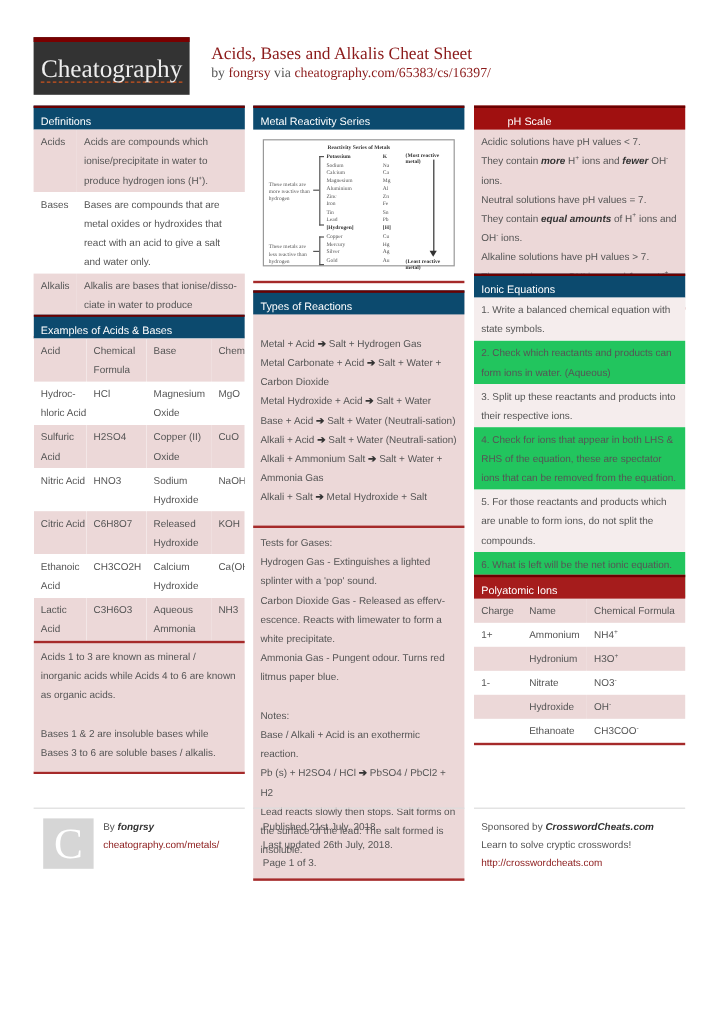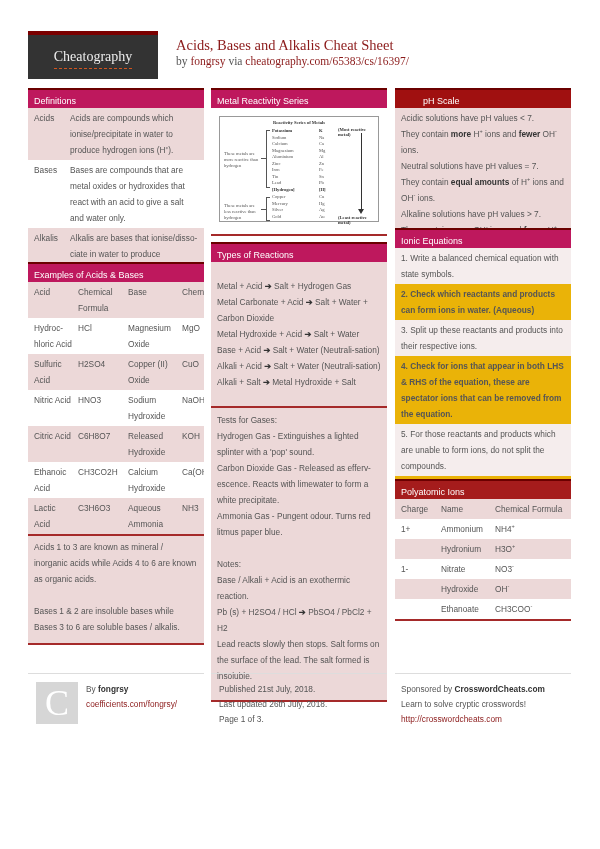--- a/index.html
+++ b/index.html
@@ -1,24 +1,24 @@
 <!DOCTYPE html>
 <html><head>
 <meta charset="utf-8">
 <style>
   * { box-sizing: border-box; margin: 0; padding: 0; }
   body { width: 600px; height: 849px; background: #ffffff; font-family: "Liberation Sans", sans-serif; color: #555555; position: relative; overflow: hidden; }
   .logo { position: absolute; left: 28px; top: 31px; width: 130px; height: 48px; background: #333333; border-top: 4px solid #7a0000; display: flex; align-items: center; justify-content: center; }
-  .logo span { font-family: "Liberation Serif", serif; font-size: 14px; color: #eeeeee; border-bottom: 1px dashed #d0541e; line-height: 22px; }
+  .logo span { font-family: "Liberation Serif", serif; font-size: 21px; color: #eeeeee; border-bottom: 1px dashed #d0541e; line-height: 22px; }
   .title { position: absolute; left: 176px; top: 37px; font-family: "Liberation Serif", serif; font-size: 14.5px; color: #8b1a1a; }
   .subtitle { position: absolute; left: 176px; top: 55px; font-family: "Liberation Serif", serif; font-size: 11.5px; color: #555; }
   .subtitle .red { color: #8b1a1a; }
 
   .box { position: absolute; background: #ffffff; border-bottom: 2px solid #a52a2a; }
-  .box-head { background: #be185d; color: #ffffff; font-size: 9px; padding: 0 6px; height: 20px; line-height: 22px; border-top: 2px solid #6b0000; }
+  .box-head { background: #0c4a6e; color: #ffffff; font-size: 9px; padding: 0 6px; height: 20px; line-height: 22px; border-top: 2px solid #6b0000; }
   .pink { background: #ecd8d8; }
   .box-body { font-size: 8.3px; line-height: 16px; color: #555; }
 
   table { border-collapse: collapse; width: 100%; }
   td { vertical-align: top; padding: 2px 6px; font-size: 8.3px; line-height: 16px; color: #555; }
   .deftbl td:first-child { width: 36px; padding-right: 2px; }
   .row-pink td { background: #ecd8d8; }
 
   .ex-table { width: 100%; table-layout: fixed; overflow: hidden; }
   .ex-table td { padding: 2px 0 2px 6px; white-space: normal; overflow: hidden; }
@@ -36,27 +36,27 @@
   .reactivity .brace2 { position: absolute; left: 46px; top: 80px; width: 4px; height: 24px; border: 1px solid #555; border-right: none; }
   .reactivity .tick1 { position: absolute; left: 41px; top: 41px; width: 5px; height: 1px; background: #555; }
   .reactivity .tick2 { position: absolute; left: 41px; top: 92px; width: 5px; height: 1px; background: #555; }
   .b { font-weight: bold; color: #333; }
 
   .rx { padding: 16px 6px; }
   .rx .line { line-height: 16px; font-size: 8.3px; }
   .arr { color: #333; font-weight: bold; }
 
   .ionic .item { padding: 2px 6px; line-height: 16px; font-size: 8.3px; }
-  .ionic .item.w { background: #eab308; font-weight: bold; }
+  .ionic .item.w { background: #22c55e; }
   .ionic .item.p { background: #ecd8d8; }
 
   .footer { position: absolute; top: 673px; height: 60px; border-top: 1px solid #dddddd; font-size: 8.3px; line-height: 15px; color: #555; }
   .avatar { position: absolute; left: 8px; top: 8px; width: 42px; height: 42px; background: #d6d6d6; color: #fff; font-family: "Liberation Serif", serif; font-size: 36px; text-align: center; line-height: 42px; }
   .link { color: #8b1a1a; }
-  .strong { color: #333; font-weight: bold; }
+  .strong { color: #333; font-weight: bold; font-style: italic; }
   sup { font-size: 5.5px; line-height: 0; }
 </style>
 </head>
 <body>
 
 <div class="logo">
     <span>Cheatography</span>
   </div>
 <div class="title">Acids, Bases and Alkalis Cheat Sheet</div>
 <div class="subtitle">
@@ -190,20 +190,21 @@
 </div>
 
 <div class="box pink" style="left:211px; top:242px; width:176px;">
   <div class="box-head">Types of Reactions</div>
   <div class="rx box-body" style="border-bottom:2px solid #a52a2a;">
     <div class="line"><span>Metal + Acid</span> <span class="arr">➔</span> <span>Salt + Hydrogen Gas</span></div>
     <div class="line"><span>Metal Carbonate + Acid</span> <span class="arr">➔</span> <span>Salt + Water + Carbon Dioxide</span></div>
     <div class="line"><span>Metal Hydroxide + Acid</span> <span class="arr">➔</span> <span>Salt + Water</span></div>
     <div class="line"><span>Base + Acid</span> <span class="arr">➔</span> <span>Salt + Water (Neutrali-sation)</span></div>
     <div class="line"><span>Alkali + Acid</span> <span class="arr">➔</span> <span>Salt + Water (Neutrali-sation)</span></div>
+    <div class="line"><span>Alkali + Ammonium Salt</span> <span class="arr">➔</span> <span>Salt + Water + Ammonia Gas</span></div>
     <div class="line"><span>Alkali + Salt</span> <span class="arr">➔</span> <span>Metal Hydroxide + Salt</span></div>
   </div>
   <div class="rx box-body" style="padding-top:4px;">
     <div class="line">Tests for Gases:</div>
     <div class="line">Hydrogen Gas - Extinguishes a lighted splinter with a 'pop' sound.</div>
     <div class="line">Carbon Dioxide Gas - Released as efferv-escence. Reacts with limewater to form a white precipitate.</div>
     <div class="line">Ammonia Gas - Pungent odour. Turns red litmus paper blue.</div>
     <div style="height:16px"></div>
     <div class="line">Notes:</div>
     <div class="line">Base / Alkali + Acid is an exothermic reaction.</div>
@@ -269,21 +270,21 @@
           <td><span>CH3COO</span><sup>-</sup></td>
         </tr>
   </tbody>
     </table>
 </div>
 
 <div class="footer" style="left:28px; width:176px;">
   <div class="avatar">C</div>
   <div style="position:absolute; left:58px; top:8px;">
     <div><span>By </span><span class="strong">fongrsy</span></div>
-    <div class="link">coefficients.com/fongrsy/</div>
+    <div class="link">cheatography.com/metals/</div>
   </div>
 </div>
 <div class="footer" style="left:211px; width:176px;">
   <div style="padding-top:8px; padding-left:8px;">
     <div>Published 21st July, 2018.</div>
     <div>Last updated 26th July, 2018.</div>
     <div>Page 1 of 3.</div>
   </div>
 </div>
 <div class="footer" style="left:395px; width:176px;">

